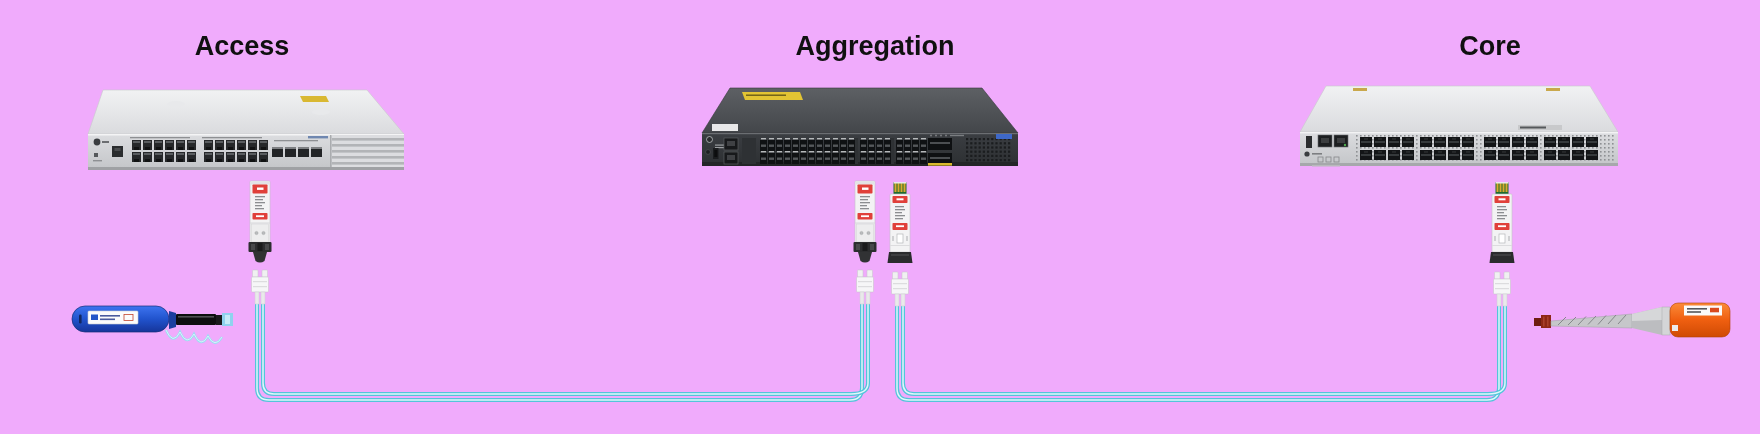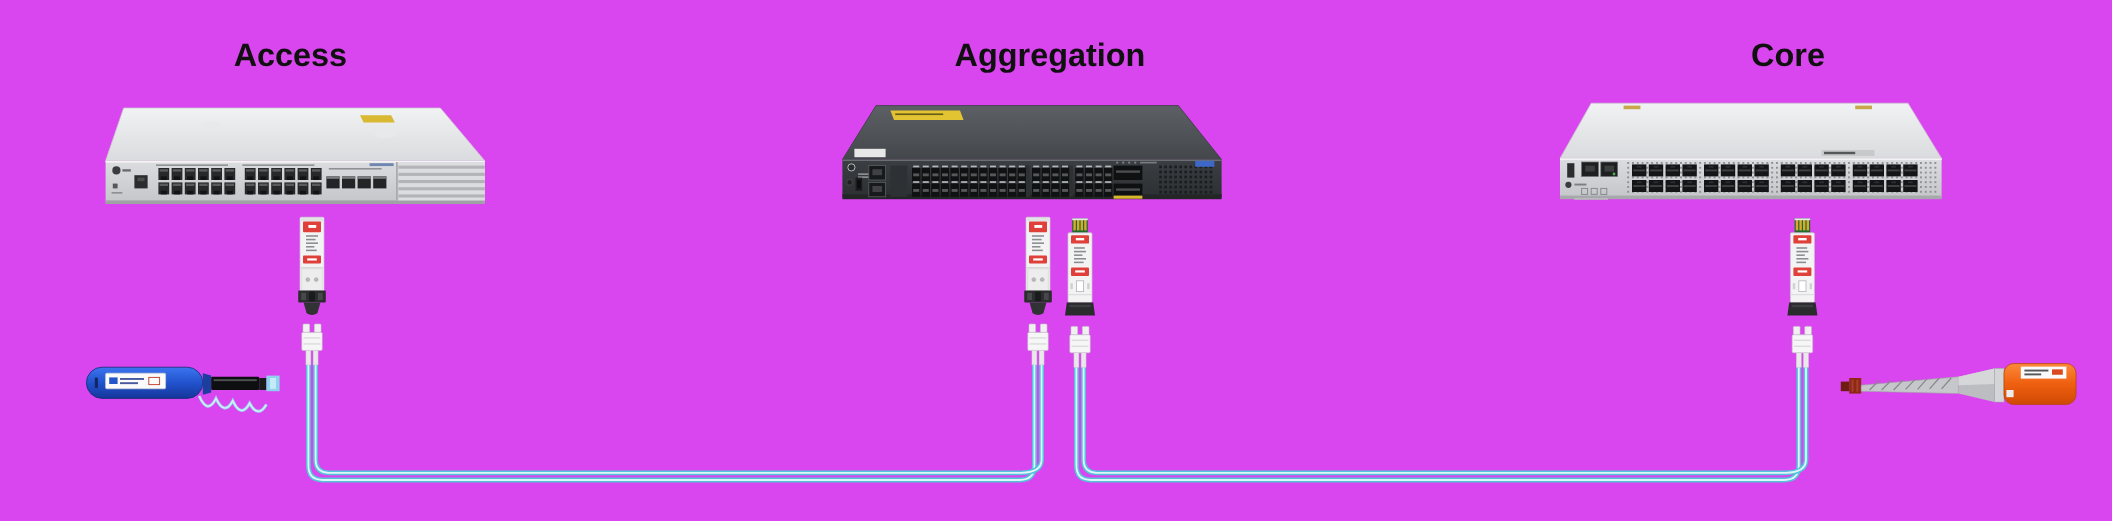--- a/index.html
+++ b/index.html
@@ -1,16 +1,16 @@
 <!DOCTYPE html>
 <html><head>
 <meta charset="utf-8">
 <style>
   html,body{margin:0;padding:0;background:#f5f5f6;}
-  .stage{position:relative;width:1760px;height:434px;background:#d946ef;overflow:hidden;
+  .stage{position:relative;width:1760px;height:434px;background:#f0abfc;overflow:hidden;
          font-family:"Liberation Sans",sans-serif;}
   svg{display:block}
   .layer-title{font-family:"Liberation Sans",sans-serif;font-size:27px;font-weight:600;fill:#101010;}
   .fiber-out{fill:none;stroke:#54c4da;stroke-width:4;stroke-linecap:round;}
   .fiber-in{fill:none;stroke:#e0f6fb;stroke-width:1.5;stroke-linecap:round;}
 </style>
 </head>
 <body>
 
 <div class="stage">

